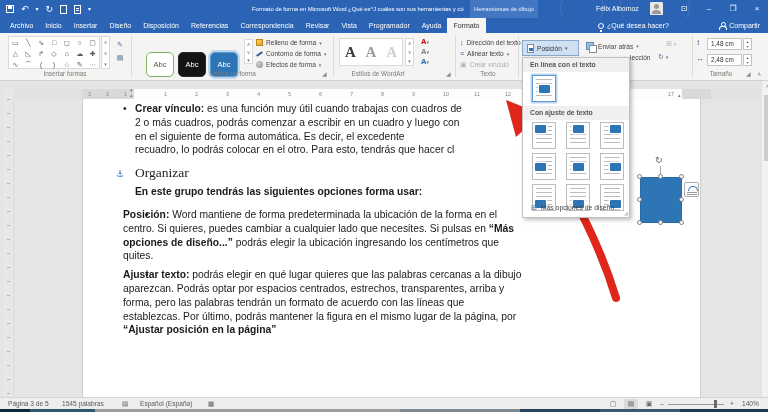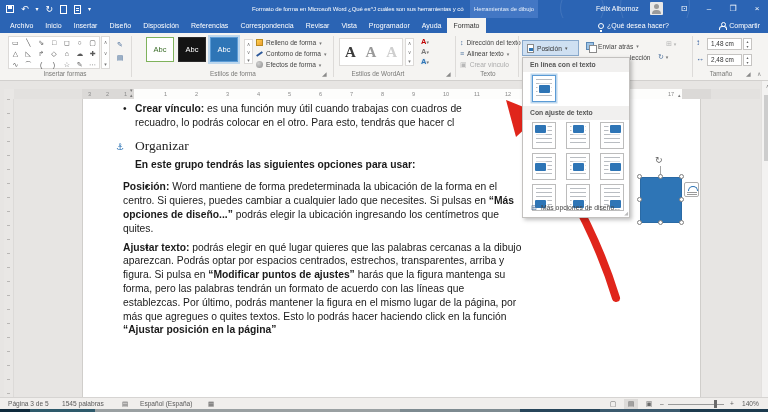--- a/index.html
+++ b/index.html
@@ -51,21 +51,21 @@
   .glabel{position:absolute;top:37px;font-size:6.4px;color:#7a7a78;text-align:center;white-space:nowrap;}
   .launcher{position:absolute;top:38px;width:7px;height:7px;font-size:6px;color:#8a8a8a;line-height:7px;}
 
   .shapegallery{position:absolute;left:8px;top:3px;width:92px;height:33px;background:#fff;border:1px solid #dcdad8;
       display:grid;grid-template-columns:repeat(7,1fr);}
   .glyph{font-size:7px;line-height:11px;text-align:center;color:#5a5a5a;}
   .shapescroll{position:absolute;left:101px;top:3px;width:9px;height:33px;border:1px solid #dcdad8;background:#fff;
       font-size:5px;color:#777;text-align:center;line-height:11px;}
   .shapeextra{position:absolute;left:113px;top:5px;width:14px;font-size:7px;color:#4a6f9c;text-align:center;line-height:13px;}
 
-  .chip{position:absolute;top:4px;width:28px;height:25px;border:1px solid #b8b6b4;border-radius:0;
+  .chip{position:absolute;top:19px;width:28px;height:25px;border:1px solid #b8b6b4;border-radius:5px;
       font-size:7.5px;text-align:center;line-height:23px;}
   .chip1{left:146px;background:#fff;border-color:#7fb25c;color:#3c6e2a;}
   .chip2{left:178px;background:#141414;color:#fff;border-color:#2a2a2a;}
   .chip3{left:210px;background:#2e75b6;color:#fff;border-color:#5b9bd5;box-shadow:0 0 0 2px #bdd7ee;}
   .stylescroll{position:absolute;left:244px;top:6px;width:9px;height:25px;border:1px solid #dcdad8;background:#fff;
       font-size:5px;color:#777;text-align:center;line-height:8px;}
   .menuitem{position:absolute;left:256px;height:11px;display:flex;align-items:center;gap:3px;font-size:6.6px;white-space:nowrap;color:#444;}
   .menuitem .dd{font-size:5px;color:#777;}
   .ic-fill{width:7px;height:7px;background:linear-gradient(135deg,#ffd34d,#ed9b33);border:1px solid #b98a20;display:inline-block;}
   .ic-outline{width:7px;height:7px;display:inline-block;position:relative;}
@@ -365,42 +365,42 @@
         <span class="rnum" style="left: 460px;">11</span>
         <span class="rnum" style="left: 491px;">12</span>
         <span class="rnum" style="left: 654px;">17</span>
       </div>
     <div class="vruler"></div>
 
     <div class="page">
       <div class="doccontent">
           <div class="blk b1">
             <div class="line first"><b>Crear vínculo:</b><span> es una función muy útil cuando trabajas con cuadros de</span></div>
+            <div class="line"><span>2 o más cuadros, podrás comenzar a escribir en un cuadro y luego con</span></div>
+            <div class="line"><span>en el siguiente de forma automática. Es decir, el excedente</span></div>
             <div class="line"><span>recuadro, lo podrás colocar en el otro. Para esto, tendrás que hacer cl</span></div>
           </div>
           <div class="blk h">
             <div class="line first"><span>Organizar</span></div>
             <span class="anchor">⚓</span>
           </div>
           <div class="blk intro">
-            <div class="line first"><b>En este grupo tendrás las siguientes opciones para usar:</b></div>
+            <div class="line first"><b>En este grupo tendrás las siguientes opciones forma usar:</b></div>
           </div>
           <div class="blk b2 p1">
             <div class="line first"><b>Posición:</b><span> Word mantiene de forma predeterminada la ubicación de la forma en el</span></div>
             <div class="line"><span>centro. Si quieres, puedes cambiar a cualquier lado que necesites. Si pulsas en </span><b>“Más</b></div>
             <div class="line"><b>opciones de diseño...”</b><span> podrás elegir la ubicación ingresando los centímetros que</span></div>
             <div class="line"><span>quites.</span></div>
           </div>
           <div class="blk b2 p2">
             <div class="line first"><b>Ajustar texto:</b><span> podrás elegir en qué lugar quieres que las palabras cercanas a la dibujo</span></div>
             <div class="line"><span>aparezcan. Podrás optar por espacios centrados, estrechos, transparentes, arriba y</span></div>
-            <div class="line"><span>figura. Si pulsa en </span><b>“Modificar puntos de ajustes”</b><span> harás que la figura mantenga su</span></div>
             <div class="line"><span>forma, pero las palabras tendrán un formato de acuerdo con las líneas que</span></div>
             <div class="line"><span>establezcas. Por último, podrás mantener la figura en el mismo lugar de la página, por</span></div>
-            <div class="line"><span>más que agregues o quites textos. Esto lo podrás hacer haciendo click en la función</span></div>
             <div class="line"><b>“Ajustar posición en la página”</b></div>
           </div>
         </div>
     </div>
 
     <div class="vscroll">
       <div class="up">∧</div>
       <div class="vthumb"></div>
     </div>
   </div>

